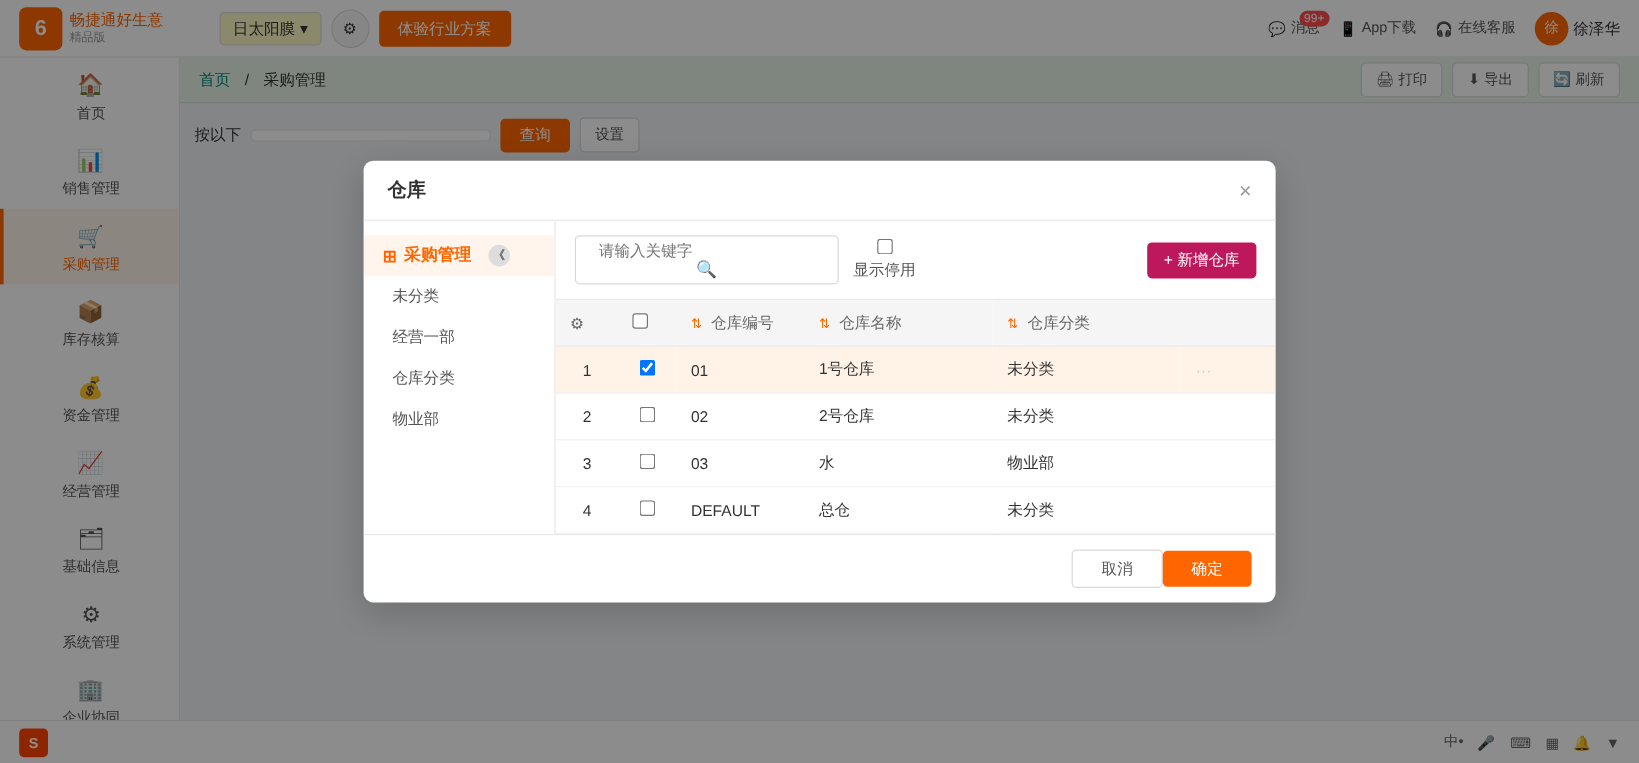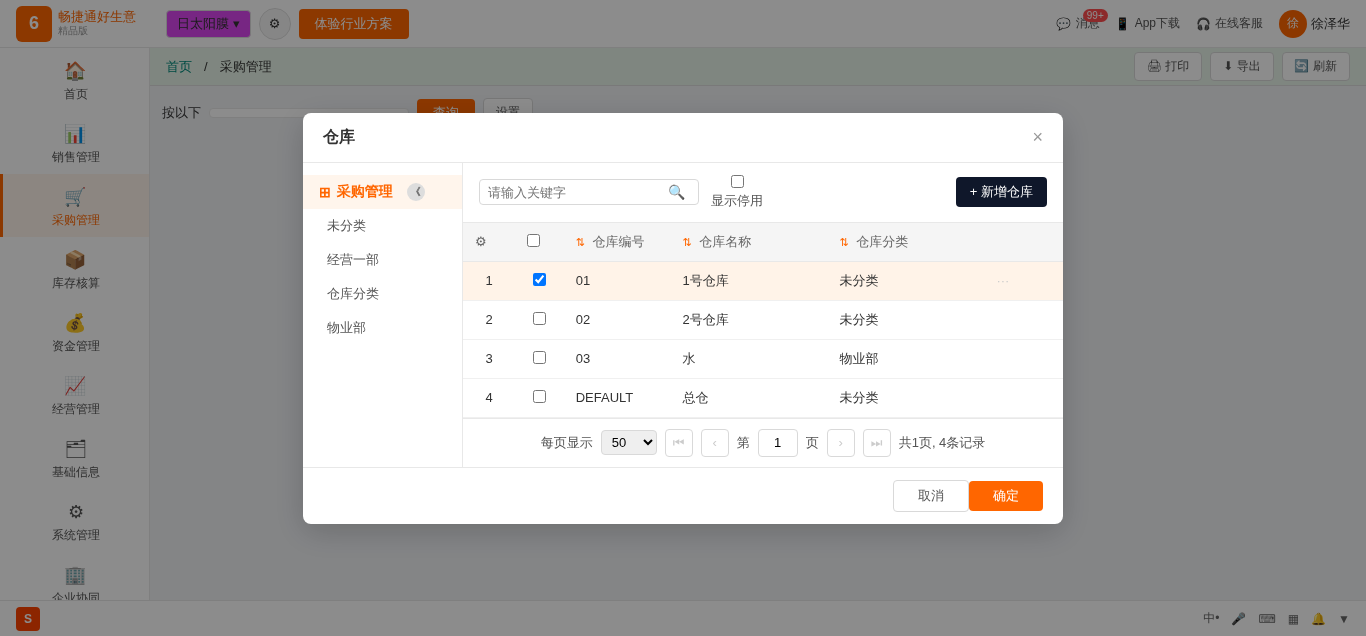--- a/index.html
+++ b/index.html
@@ -40,26 +40,27 @@
     .header-center {
       flex: 1;
       display: flex;
       align-items: center;
       gap: 8px;
     }
     .store-selector {
       display: flex;
       align-items: center;
       gap: 4px;
-      background: #d946ef;
+      background: #fef9c3;
       border: 1px solid #ddd;
       border-radius: 4px;
       padding: 4px 10px;
       cursor: pointer;
       font-size: 13px;
+      margin-left: 17px;
     }
     .settings-btn {
       width: 32px;
       height: 32px;
       display: flex;
       align-items: center;
       justify-content: center;
       border-radius: 50%;
       background: #f5f5f5;
       cursor: pointer;
@@ -267,41 +268,42 @@
       gap: 12px;
       border-bottom: 1px solid #e8e8e8;
     }
     .search-input-wrap {
       display: flex;
       align-items: center;
       border: 1px solid #d9d9d9;
       border-radius: 4px;
       padding: 4px 8px;
       width: 220px;
+      flex-direction: column;
     }
     .search-input-wrap input {
       border: none;
       outline: none;
       font-size: 13px;
       width: 180px;
       background: transparent;
     }
     .search-icon { color: #999; font-size: 14px; cursor: pointer; }
     .checkbox-label {
       display: flex;
       align-items: center;
       gap: 4px;
       font-size: 13px;
       color: #555;
       cursor: pointer;
       flex-direction: column;
     }
     .btn-add-warehouse {
       margin-left: auto;
-      background: #0f172a;
+      background: #be185d;
       color: #fff;
       border: none;
       border-radius: 4px;
       padding: 6px 14px;
       cursor: pointer;
       font-size: 13px;
       white-space: nowrap;
     }
 
     
@@ -674,36 +676,20 @@
       <td class="td-center"><input type="checkbox" style=""></td>
       <td>DEFAULT</td>
       <td>总仓</td>
       <td>未分类</td>
       <td></td>
     </tr>
               </tbody>
           </table>
         </div>
 
-        <div class="pagination-bar">
-          <span>每页显示</span>
-          <select class="page-size-select">
-            <option>50</option>
-            <option>20</option>
-            <option>100</option>
-          </select>
-          <div class="page-btn disabled">⏮</div>
-          <div class="page-btn disabled">‹</div>
-          <span>第</span>
-          <input class="page-input" type="text" value="1" style="">
-          <span>页</span>
-          <div class="page-btn disabled">›</div>
-          <div class="page-btn disabled">⏭</div>
-          <span>共1页, 4条记录</span>
-        </div>
 
       </div>
     </div>
 
     <div class="modal-footer">
       <button class="btn-cancel">取消</button>
       <button class="btn-confirm">确定</button>
     </div>
 
   </div>

